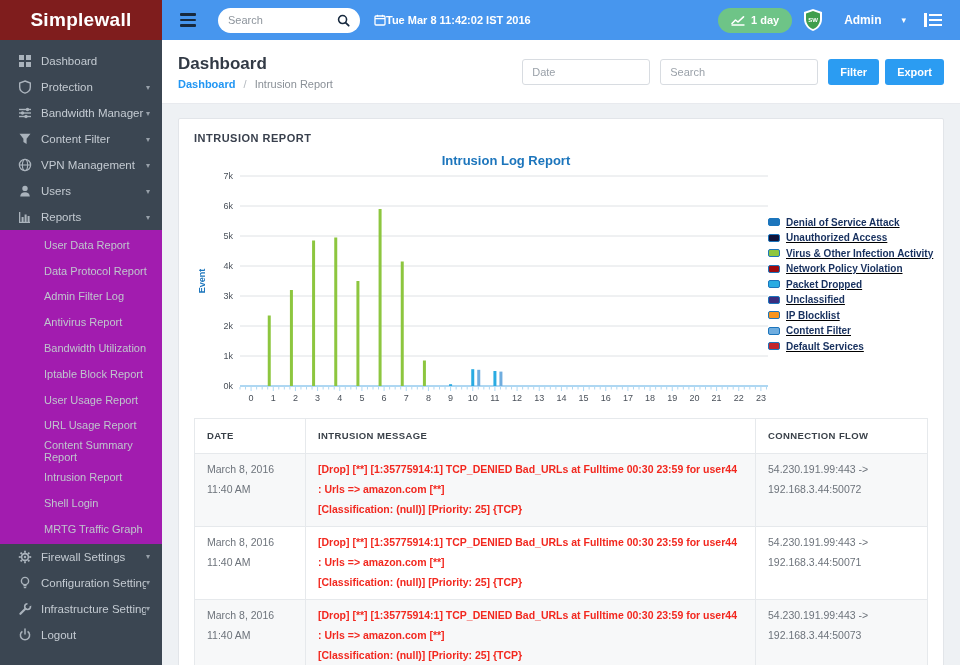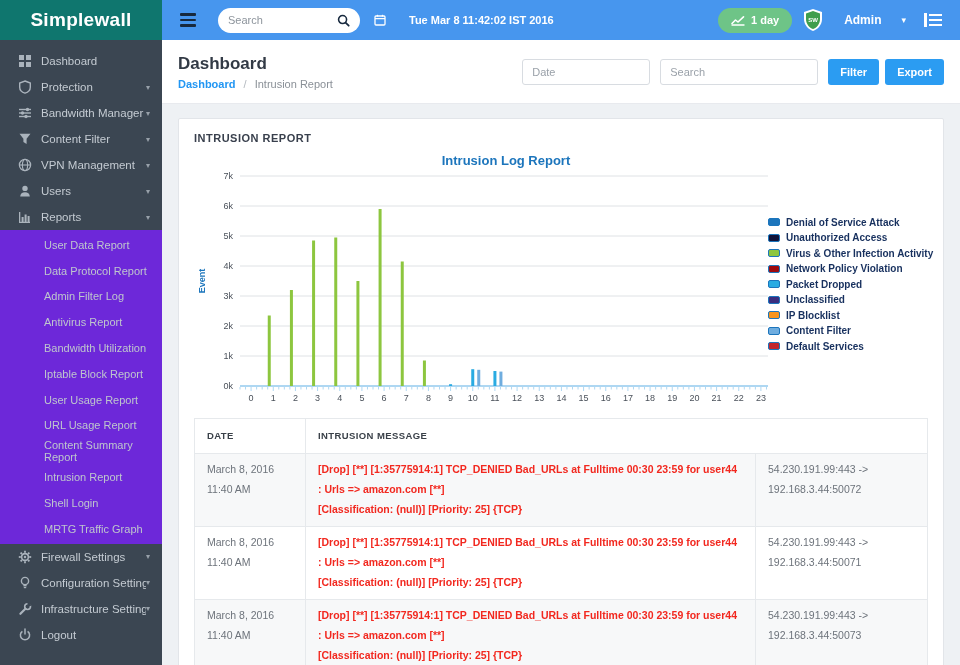--- a/index.html
+++ b/index.html
@@ -1,31 +1,31 @@
 <!DOCTYPE html>
 <html><head>
 <meta charset="utf-8">
 <style>
   * { margin:0; padding:0; box-sizing:border-box; }
   html,body { width:960px; height:665px; overflow:hidden;
     font-family:"Liberation Sans","DejaVu Sans",sans-serif; background:#eef1f4; }
 
   
   .topbar { display:flex; align-items:center; height:40px; background:#4796ee; }
-  .logo { width:162px; height:40px; background:#0f766e; color:#fff; font-size:19px;
+  .logo { width:162px; height:40px; background:#7f1d1d; color:#fff; font-size:19px;
     font-weight:bold; display:flex; align-items:center; justify-content:center; letter-spacing:.3px; }
   .hamburger { width:40px; height:40px; display:flex; flex-direction:column; gap:3px;
     align-items:center; justify-content:center; cursor:pointer; margin-left:6px; }
   .hamburger i { width:16px; height:2.5px; background:#17293e; border-radius:1px; }
   .search-pill { display:flex; align-items:center; background:#fff; border-radius:13px;
     height:25px; width:142px; margin-left:10px; padding:0 10px; }
   .search-pill input { border:none; outline:none; flex:1; font-size:11px; width:90px;
     font-family:inherit; color:#444; }
   .search-pill input::placeholder { color:#8d949c; }
-  .tb-date { display:flex; align-items:center; gap:23px; color:#fff; font-size:11px;
+  .tb-date { display:flex; align-items:center; gap:0; color:#fff; font-size:11px;
     font-weight:bold; margin-left:14px; }
   .tb-right { margin-left:auto; display:flex; align-items:center; gap:10px; padding-right:10px; }
   .range-pill { display:flex; align-items:center; gap:6px; background:#6ec487; color:#fff;
     font-size:11px; font-weight:bold; border:none; border-radius:13px; height:25px;
     padding:0 13px; cursor:pointer; font-family:inherit; }
   .admin { display:flex; align-items:center; gap:20px; color:#fff; font-size:12px;
     font-weight:bold; cursor:pointer; }
   .admin .caret { font-size:9px; }
   .panel-toggle { width:34px; height:26px; display:flex; align-items:center; gap:2px;
     justify-content:center; cursor:pointer; }
@@ -35,21 +35,21 @@
 
   
   .sidebar { position:absolute; top:40px; left:0; width:162px; height:625px;
     background:#3b4652; padding-top:8px; }
   .side-item { display:flex; align-items:center; height:26px; padding:0 12px 0 18px;
     color:#c4cbd2; font-size:11.5px; cursor:pointer; }
   .side-item .ic { width:14px; height:14px; margin-right:9px; display:flex;
     align-items:center; justify-content:center; flex:none; }
   .side-item .lbl { flex:1; white-space:nowrap; overflow:hidden; }
   .side-item .caret { font-size:8px; color:#97a0a9; }
-  .submenu { background:#6d28d9; padding:2px 0; }
+  .submenu { background:#a21caf; padding:2px 0; }
   .sub-item { display:flex; align-items:center; height:25.8px; padding-left:44px;
     color:#bfc6cd; font-size:11px; cursor:pointer; }
 
   
   .main { position:absolute; top:40px; left:162px; width:798px; height:625px; }
   .page-head { height:64px; background:#fff; display:flex; align-items:center;
     padding:0 16px 0 16px; border-bottom:1px solid #e8eaee; }
   .ph-left .page-title { font-size:17px; font-weight:bold; color:#323a45; margin-bottom:4px; }
   .breadcrumb { font-size:11px; }
   .breadcrumb .bc-link { color:#2196f3; font-weight:bold; text-decoration:none; cursor:pointer; }
@@ -63,21 +63,21 @@
   .btn { height:26px; background:#2b9cf2; border:none; border-radius:3px; color:#fff;
     font-size:11px; font-weight:bold; padding:0 12px; cursor:pointer; font-family:inherit; }
   .btn + .btn { margin-left:-4px;text-align:right; }
 
   .content { height:561px; padding:14px 16px 0; overflow:hidden; }
   .panel { background:#fff; border:1px solid #e2e5e9; border-radius:2px;
     padding:13px 15px; height:620px; }
   .panel-title { font-size:11px; font-weight:bold; color:#39404d; letter-spacing:.5px; }
 
   
-  .chart-wrap { display:flex; margin-top:6px; }
+  .chart-wrap { display:flex; margin-top:6px;text-decoration:underline; }
   .legend { width:160px; padding-top:62px; }
   .legend-item { display:flex; align-items:center; gap:6px; margin:4.5px 0; }
   .legend-swatch { width:12px; height:8px; border:1px solid #1c75bc; border-radius:2px; flex:none; }
   .legend-label { font-size:10px; font-weight:bold; color:#17305e; white-space:nowrap; }
 
   
   .itable { margin-top:12px; border:1px solid #e6e9ec; font-size:10.5px; }
   .t-row { display:flex; border-top:1px solid #e6e9ec; }
   .t-row:first-child { border-top:none; }
   .t-row.head { height:34px; align-items:center; background:#fff; }
@@ -503,20 +503,21 @@
               <span class="legend-swatch" style="background: rgb(193, 39, 45);"></span>
               <span class="legend-label">Default Services</span>
             </div>
           </div>
       </div>
 
       <div class="itable" id="intrusion-table">
           <div class="t-row head">
             <div class="t-cell c-date" style="color: rgb(58, 65, 73); font-weight: bold;">DATE</div>
             <div class="t-cell c-msg" style="color: rgb(58, 65, 73); font-weight: bold;">INTRUSION MESSAGE</div>
+            <div class="t-cell c-flow" style="color: rgb(58, 65, 73); font-weight: bold;">CONNECTION FLOW</div>
           </div>
           <div class="t-row stripe">
             <div class="t-cell c-date">
               <div>March 8, 2016</div>
               <div>11:40 AM</div>
             </div>
             <div class="t-cell c-msg">
               <div>[Drop] [**] [1:35775914:1] TCP_DENIED Bad_URLs at Fulltime 00:30 23:59 for user44 : Urls =&gt; amazon.com [**]</div>
               <div>[Classification: (null)] [Priority: 25] {TCP}</div>
             </div>

